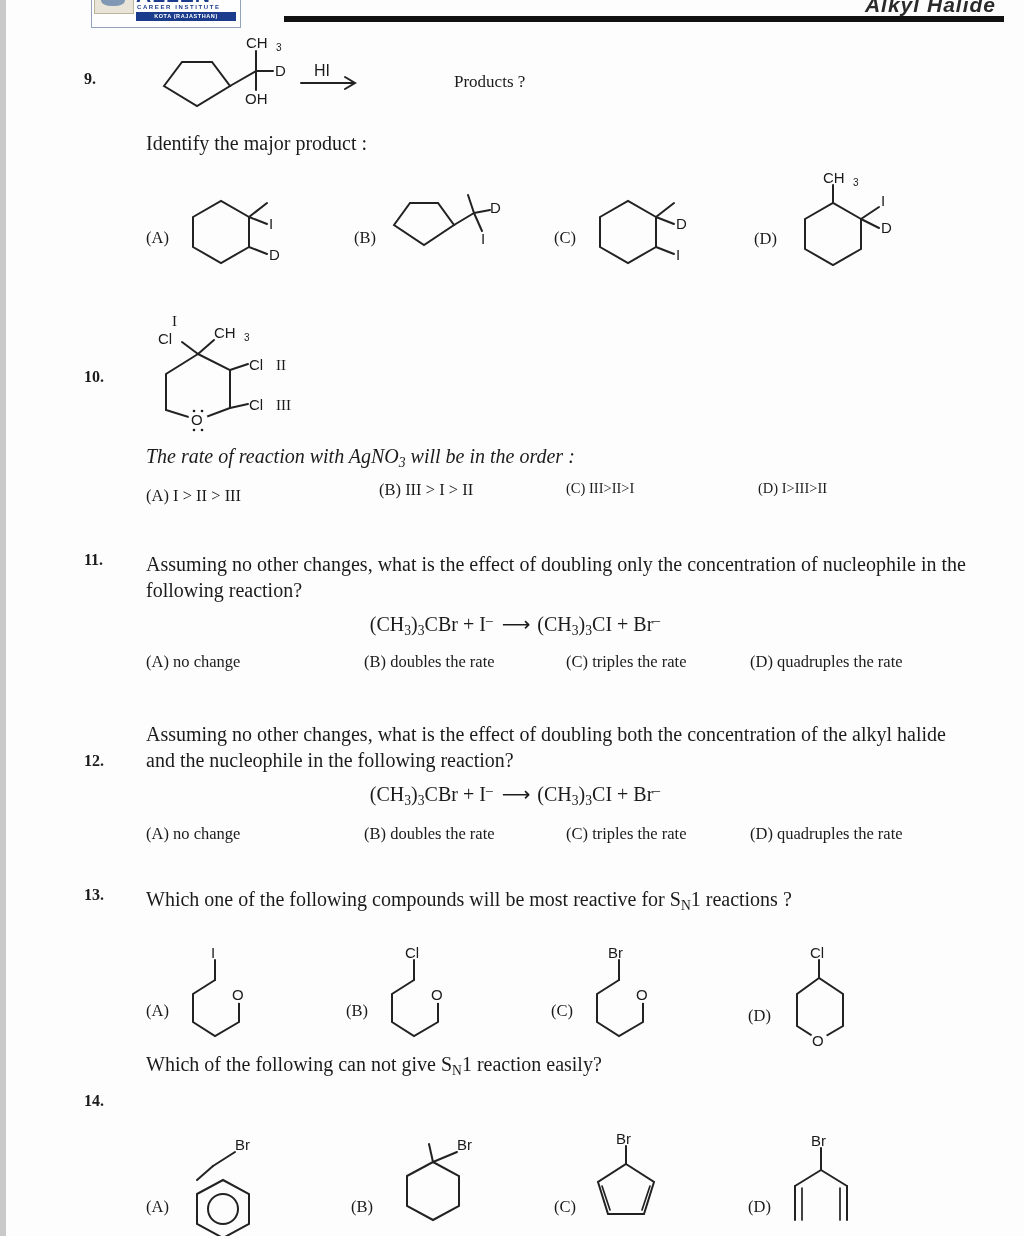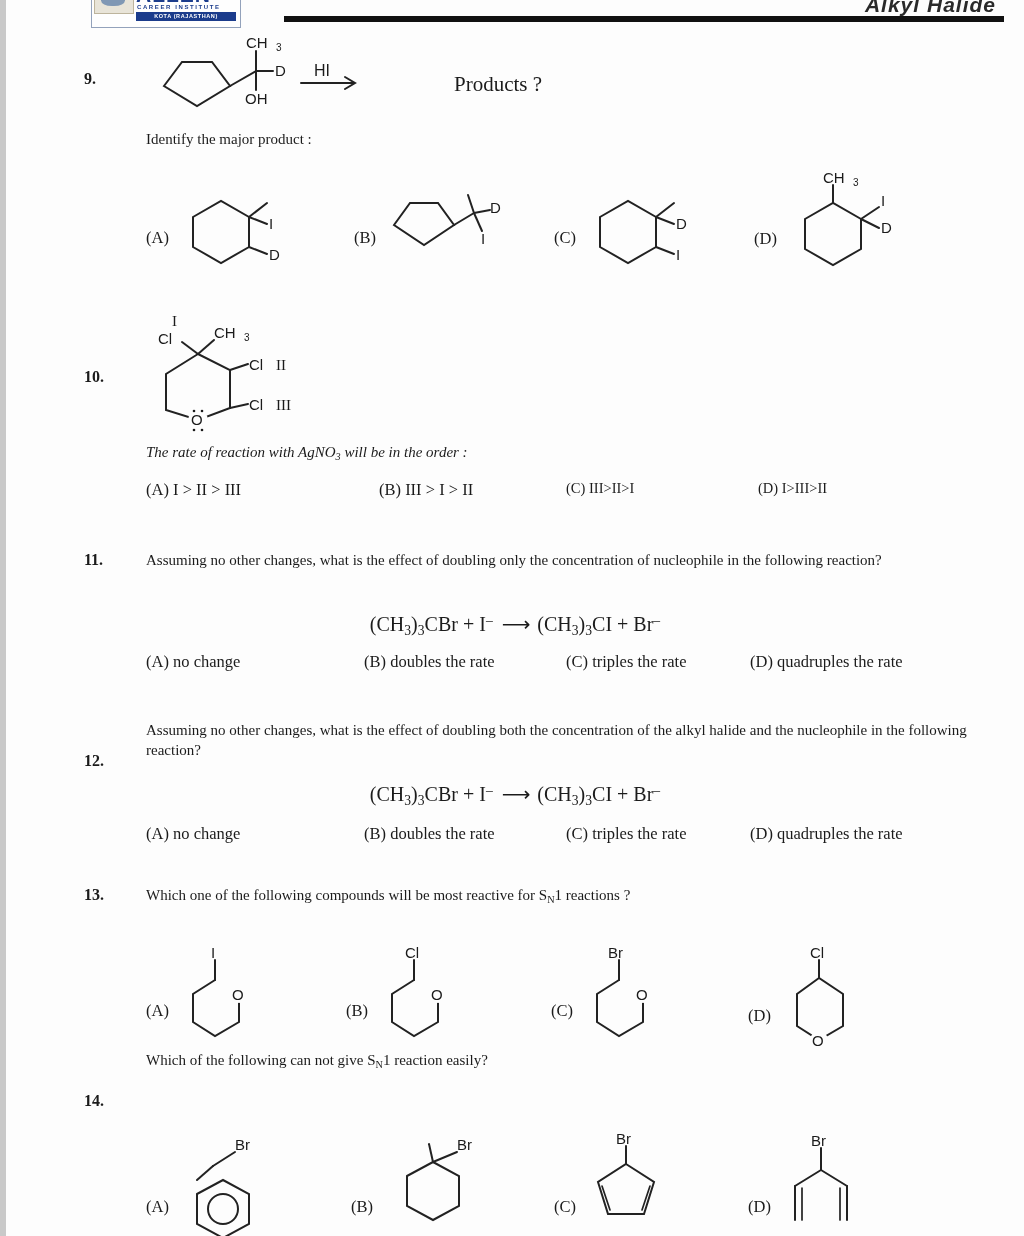--- a/index.html
+++ b/index.html
@@ -117,21 +117,21 @@
   .q-num {
     position: absolute;
     left: 78px;
     font-weight: bold;
     font-size: 16px;
   }
   .q-text {
     position: absolute;
     left: 140px;
     right: 60px;
-    font-size: 15px;
+    font-size: 20px;
     line-height: 1.32;
     text-align: left;
   }
   .sub { font-size: 0.68em; vertical-align: -0.28em; }
   .sup { font-size: 0.68em; vertical-align: 0.45em; }
   .opt {
     font-size: 16.5px;
     white-space: nowrap;
   }
   .opt-struct {
@@ -204,21 +204,21 @@
         <text class="atom" x="100" y="10">CH</text>
         <text class="atom-sm" x="130" y="13">3</text>
         <text class="atom" x="129" y="38">D</text>
         <text class="atom" x="99" y="66">OH</text>
 
         <path class="bond" d="M155,45 L208,45"></path>
         <path class="bond" d="M199,39 L209,45 L199,51"></path>
         <text class="atom" x="168" y="38" style="font-size:16px;">HI</text>
       </svg>
     </div>
-    <div style="position:absolute;left:448px;top:72px;font-size:21px;">Products ?</div>
+    <div style="position:absolute;left:448px;top:72px;font-size:17px;">Products ?</div>
 
     <div class="q-text" style="top:130px;">Identify the major product :</div>
 
     <div style="position:absolute;left:0;right:0;top:165px;height:110px;">
 
       <div class="opt-struct" style="position:absolute;left:140px;top:30px;">
         <span class="opt-lbl">(A)</span>
         <svg width="120" height="100" viewBox="0 0 120 100" style="margin-top:-14px;">
           <polygon class="bond" points="18,36 46,20 74,36 74,66 46,82 18,66"></polygon>
           <path class="bond" d="M74,36 L92,22"></path>
@@ -301,21 +301,21 @@
         <circle cx="58" cy="118" r="1.3" fill="#1b1b1b"></circle>
         <circle cx="66" cy="118" r="1.3" fill="#1b1b1b"></circle>
       </svg>
     </div>
 
     <div class="q-text" style="top:443px;font-style:italic;">
       <span>The rate of reaction with AgNO</span><span class="sub">3</span><span> will be in the order :</span>
     </div>
 
     <div style="position:absolute;left:0;right:0;top:480px;">
-      <div class="opt" style="position:absolute;left:140px;">
+      <div class="opt" style="position:absolute;left:140px;margin-top:6px;">
         <span>(A)</span>
         <span>I &gt; II &gt; III</span>
       </div>
       <div class="opt" style="position:absolute;left:373px;">
         <span>(B)</span>
         <span>III &gt; I &gt; II</span>
       </div>
       <div class="opt" style="position:absolute;left:560px;font-size:14.5px;">
         <span>(C)</span>
         <span>III&gt;II&gt;I</span>

